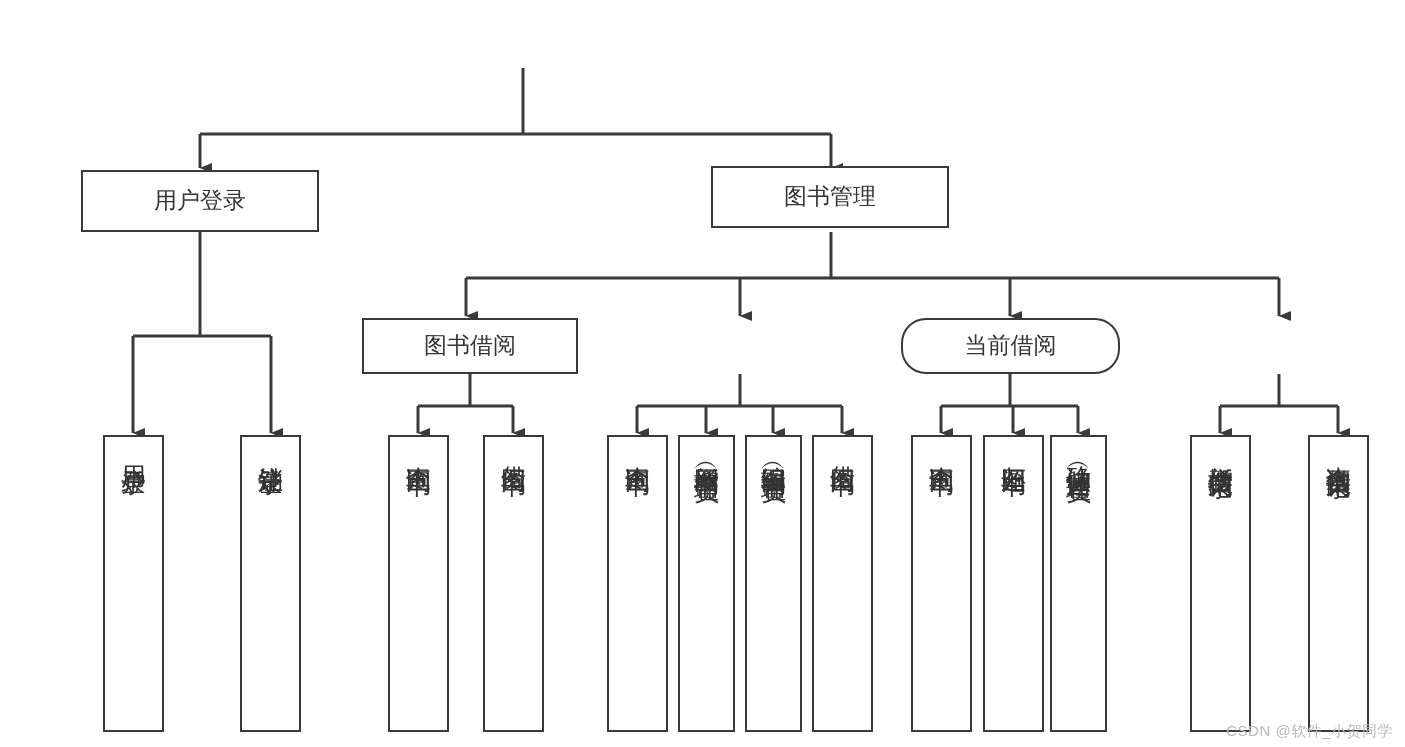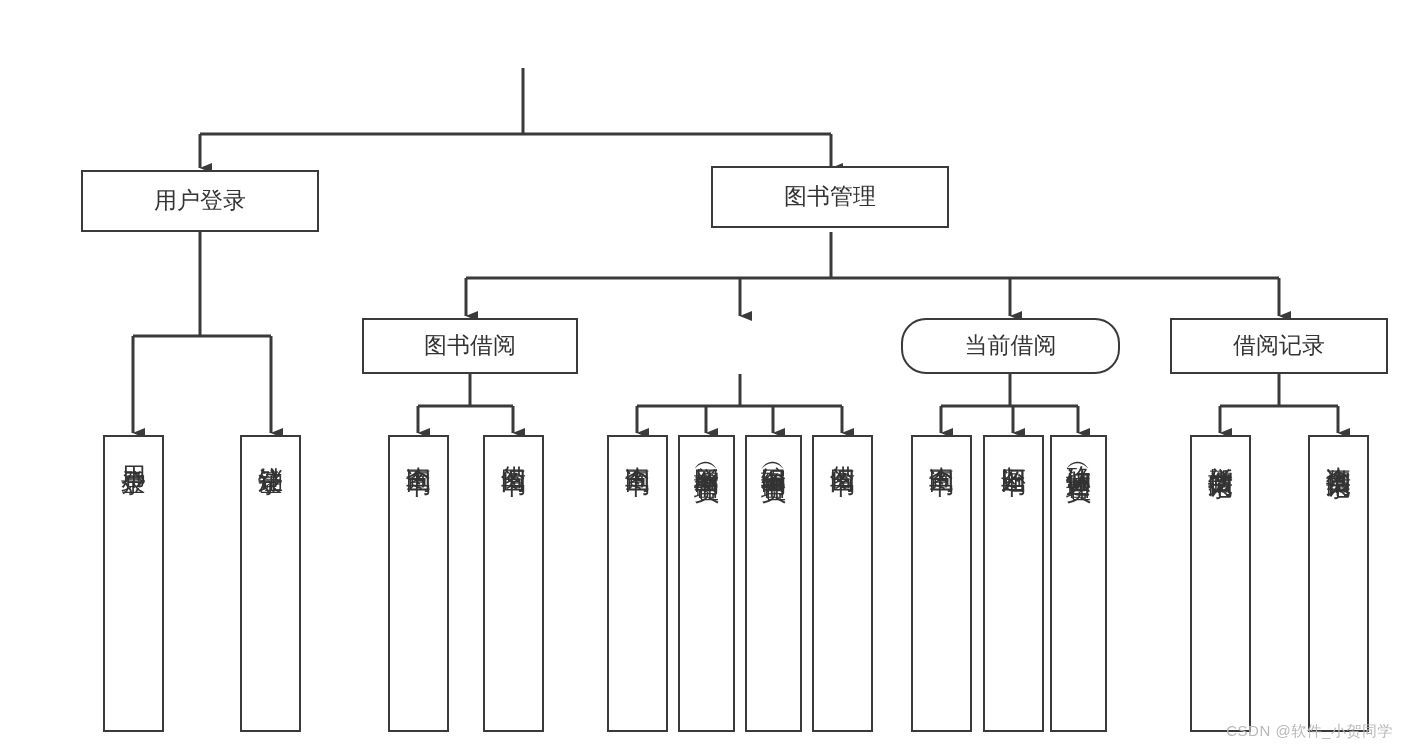--- a/index.html
+++ b/index.html
@@ -110,23 +110,20 @@
   <div class="node horiz" style="left:711px;top:154px;width:238px;height:62px;margin-top:12px;">
     <span class="lbl">图书管理</span>
   </div>
 
   <div class="node horiz" style="left:362px;top:318px;width:216px;height:56px;">
     <span class="lbl">图书借阅</span>
   </div>
   <div class="node horiz" style="left:901px;top:318px;width:219px;height:56px;border-radius:25px;">
     <span class="lbl">当前借阅</span>
   </div>
-  <div class="node horiz" style="left:1170px;top:318px;width:218px;height:56px;">
-    <span class="lbl">借阅记录</span>
-  </div>
 
   <div class="node vert" style="left:103px;top:435px;width:61px;height:297px;">
     <span class="lbl">用户登录</span>
   </div>
   <div class="node vert" style="left:240px;top:435px;width:61px;height:297px;">
     <span class="lbl">注销登录</span>
   </div>
   <div class="node vert" style="left:388px;top:435px;width:61px;height:297px;">
     <span class="lbl">查询图书</span>
   </div>

